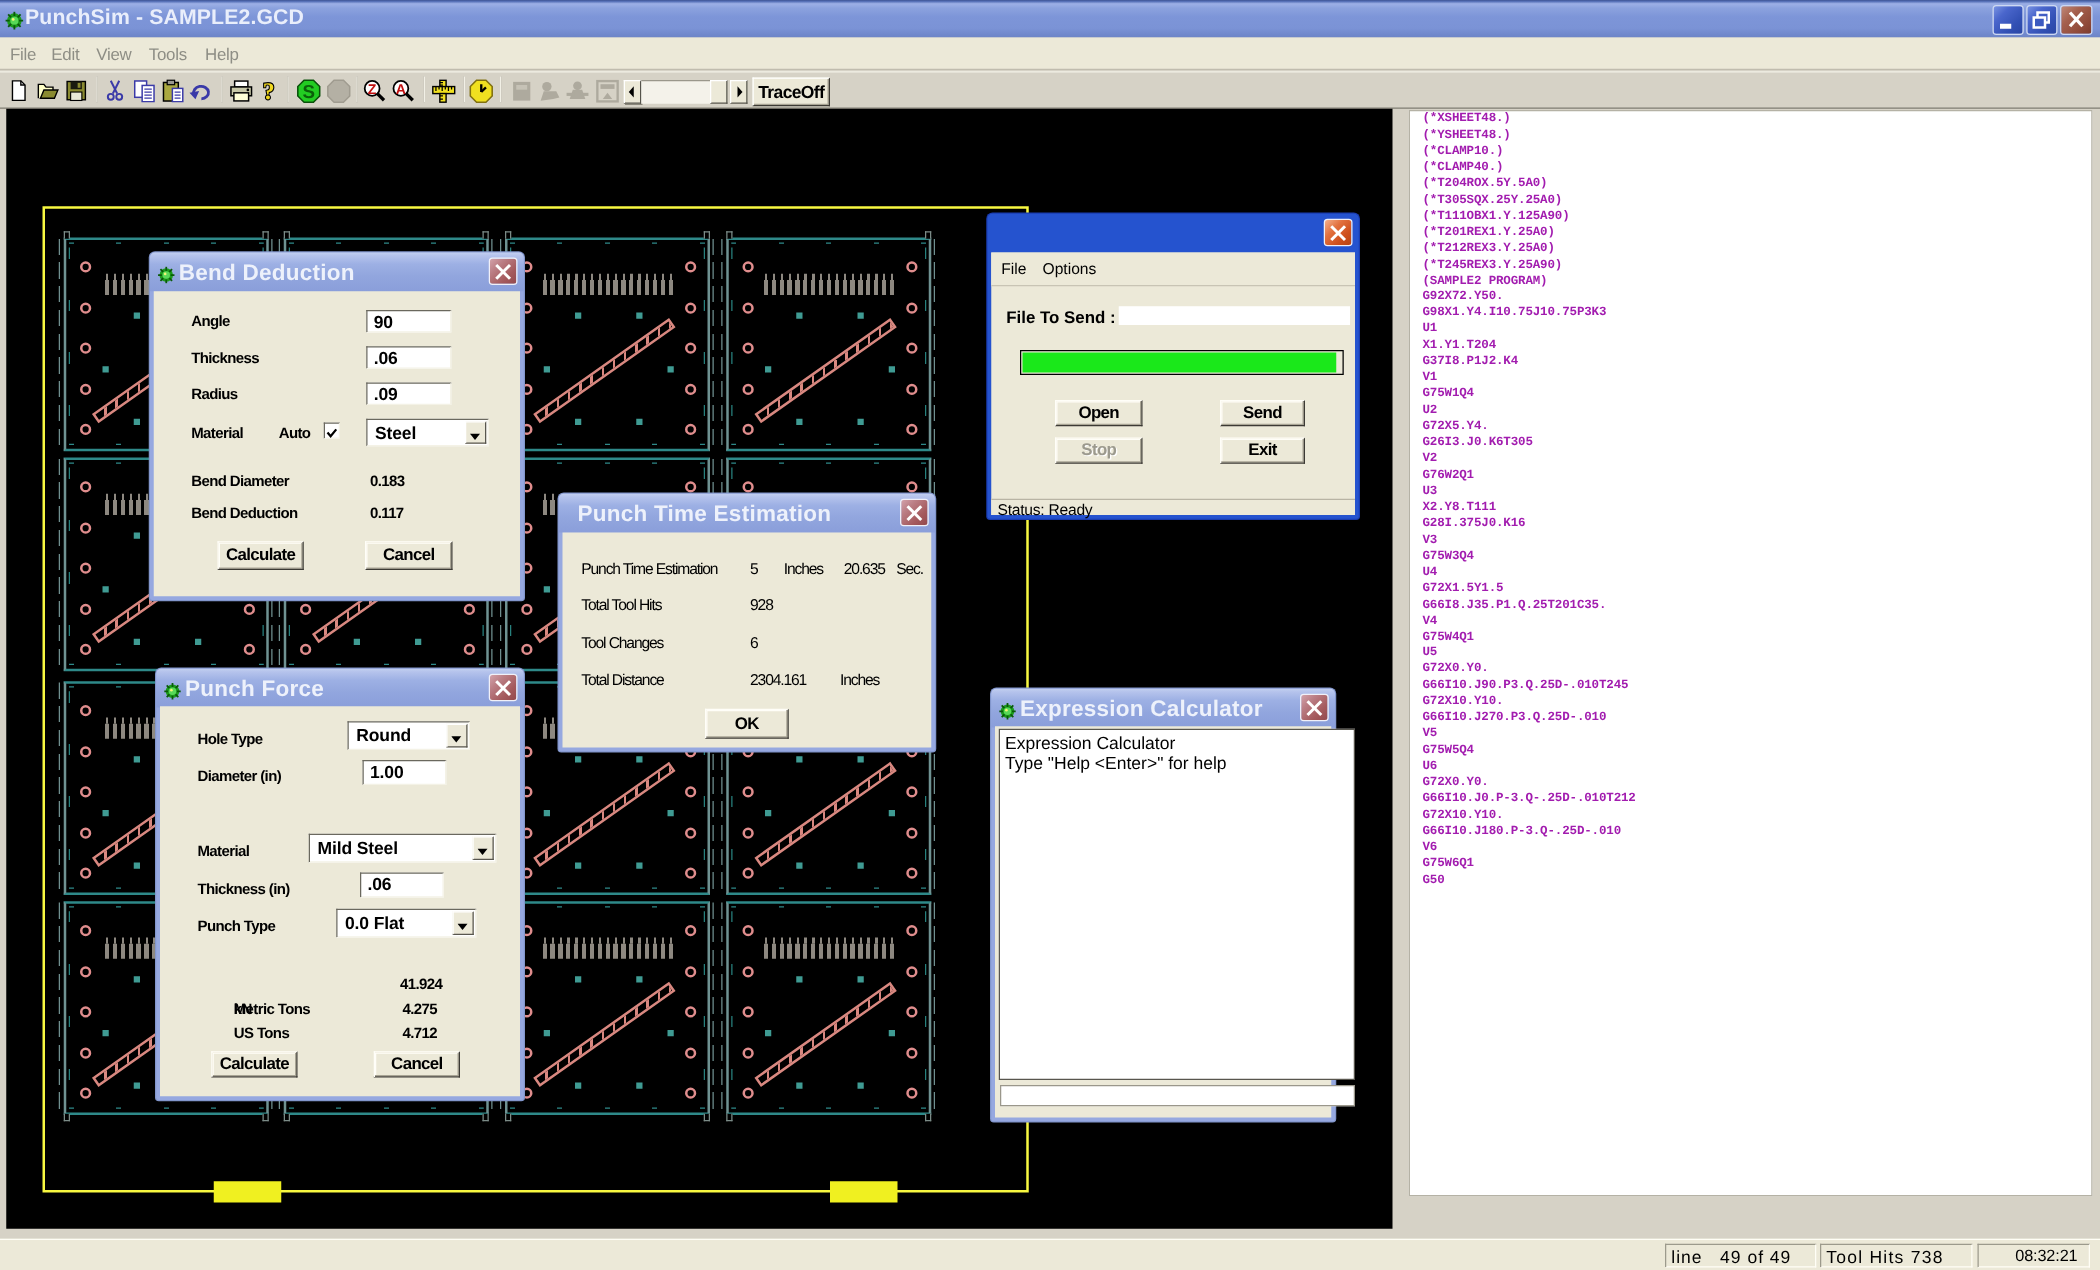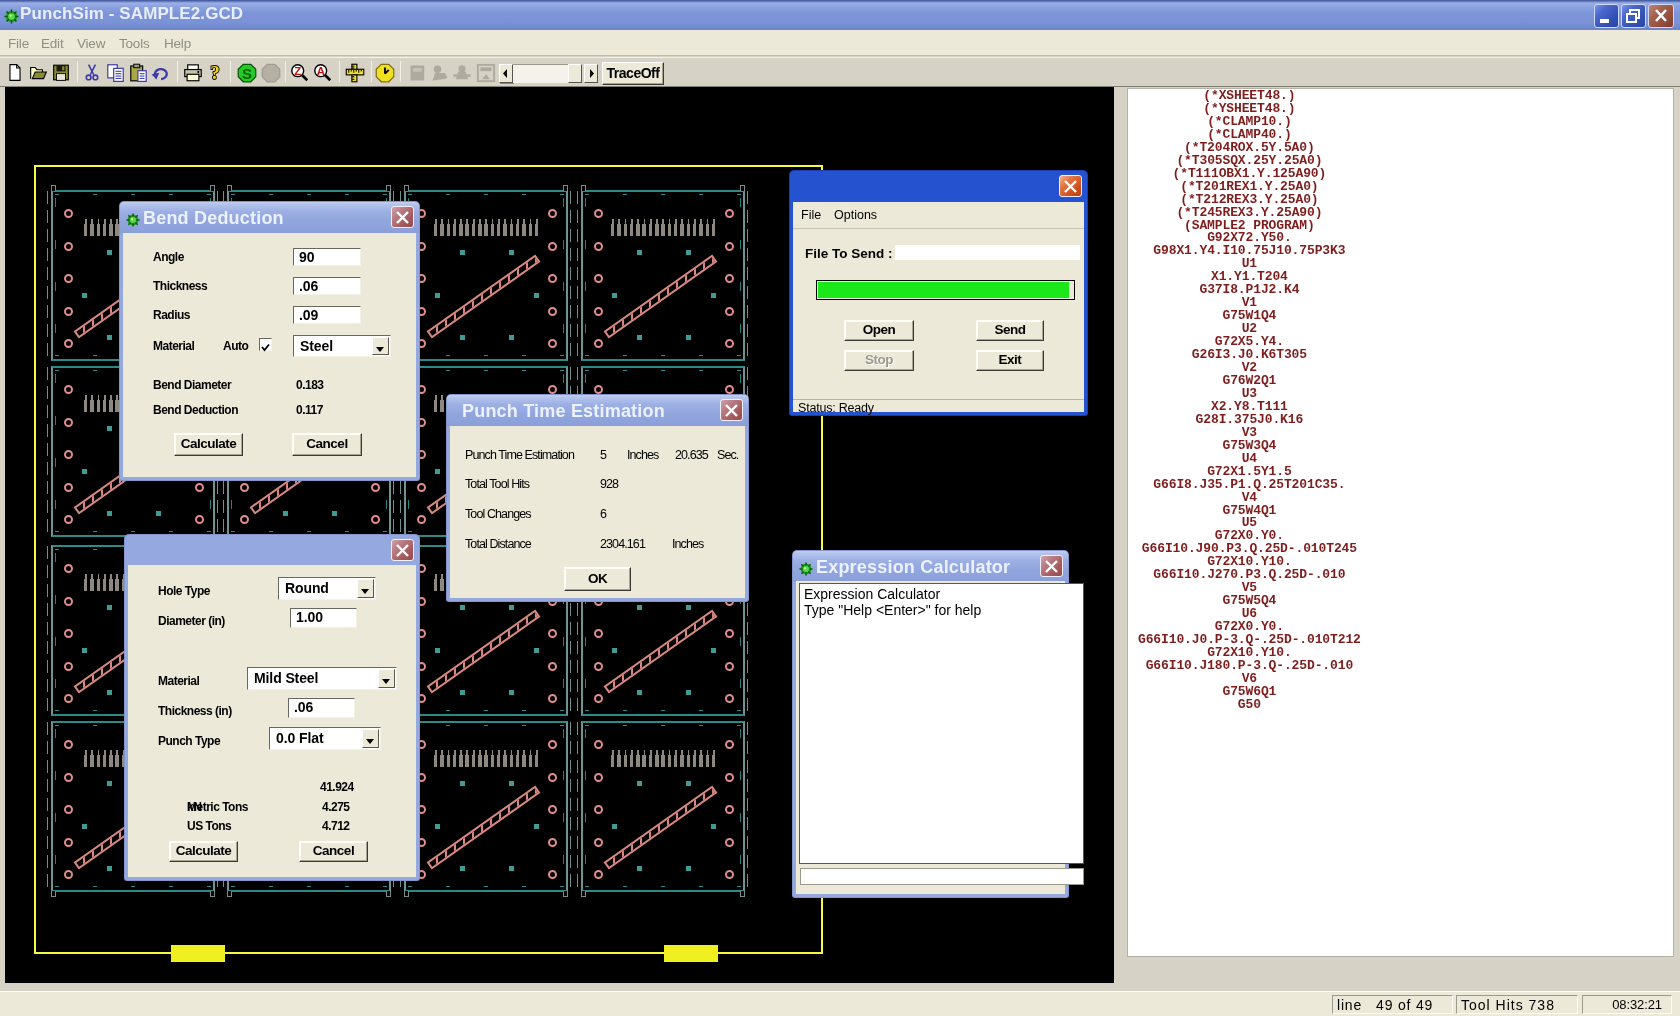--- a/index.html
+++ b/index.html
@@ -33,21 +33,21 @@
 .comb.lg{left:28px;width:105px;}
 .comb.sm{left:31px;width:41px;}
 .pc{position:absolute;width:9px;height:9px;border:2px solid #e08d8d;border-radius:50%;}
 .sq{position:absolute;width:5px;height:5px;background:#3f9b93;}
 .nub{position:absolute;width:5px;height:6px;border:1px solid #7b8b87;border-bottom:none;background:#000;}
 .nubb{position:absolute;width:5px;height:6px;border:1px solid #7b8b87;border-top:none;background:#000;}
 .lad{position:absolute;left:11px;top:100px;width:133px;height:9px;border:2px solid #d98880;
  transform:rotate(-35.2deg);background:repeating-linear-gradient(125deg,transparent 0 7px,#d98880 7px 9px);}
 #gpanel{left:1127px;top:88px;width:547px;height:869px;background:#fff;border:1px solid #b5b2a5;}
 #gtext{position:absolute;left:10px;top:1px;font-family:"Liberation Mono",monospace;
- font-size:13px;font-weight:bold;line-height:12.96px;color:#7f1d1d;white-space:pre;letter-spacing:-0.12px;text-align:center;}
+ font-size:10px;font-weight:bold;line-height:12.96px;color:#a21caf;white-space:pre;letter-spacing:-0.12px;}
 #statusbar{left:0;top:991px;width:1680px;height:25px;background:#ece9d8;border-top:1px solid #fffef6;}
 .scell{position:absolute;top:3px;height:19px;border:1px solid;border-color:#9c9a8c #fffef6 #fffef6 #9c9a8c;
  font-size:13px;color:#000;padding:1px 0 0 4px;white-space:nowrap;overflow:hidden;}
 
 .dlg{position:absolute;border-radius:4px 4px 2px 2px;}
 .dlg .bd{position:absolute;left:3px;right:3px;bottom:3px;background:#ece9d8;}
 .dlg .tb{position:absolute;left:0;right:0;top:0;height:31px;border-radius:4px 4px 0 0;padding:6px 0 0 6px;}
 .dlg .tb .ttl{font-size:18px;font-weight:bold;letter-spacing:.2px;vertical-align:3px;margin-left:3px;}
 .dlg.inact{background:#96a8e0;box-shadow:0 0 0 1px #8296cc;}
 .dlg.inact .tb{background:linear-gradient(180deg,#c2cfF0 0%,#b5c3ec 8%,#9db0e4 30%,#92a6de 60%,#8a9eda 100%);}
@@ -781,20 +781,37 @@
 <div class="pts navy" style="left:150px;top:51px;">928</div>
 <div class="pts" style="left:15px;top:81px;">Tool Changes</div>
 <div class="pts navy" style="left:150px;top:81px;">6</div>
 <div class="pts" style="left:15px;top:111px;">Total Distance</div>
 <div class="pts navy" style="left:150px;top:111px;">2304.161</div>
 <div class="pts" style="left:222px;top:111px;">Inches</div>
 <div class="btn" style="left:114px;top:141px;width:67px;height:24px;padding-top:3px;">OK</div>
 </div>
   </div>
 <div class="dlg inact" style="left:125px;top:535px;width:294px;height:345px;">
+<div class="tb"><svg width="14" height="14" viewBox="0 0 16 16">
+        <g>
+<circle cx="8" cy="8" r="6.2" fill="#1c9c1c"></circle>
+<g stroke="#0a5a0a" stroke-width="1.6">
+<line x1="8" y1="0.5" x2="8" y2="4"></line>
+            <line x1="8" y1="12" x2="8" y2="15.5"></line>
+<line x1="0.5" y1="8" x2="4" y2="8"></line>
+            <line x1="12" y1="8" x2="15.5" y2="8"></line>
+<line x1="2.7" y1="2.7" x2="5.2" y2="5.2"></line>
+            <line x1="10.8" y1="10.8" x2="13.3" y2="13.3"></line>
+<line x1="2.7" y1="13.3" x2="5.2" y2="10.8"></line>
+            <line x1="10.8" y1="5.2" x2="13.3" y2="2.7"></line>
+          </g>
+<circle cx="8" cy="8" r="3.4" fill="#58d858"></circle>
+          <circle cx="7" cy="7" r="1.2" fill="#f4f474"></circle>
+        </g>
+      </svg><span class="ttl">Punch Force</span></div>
     <div class="xbtn rose"><svg width="17" height="15">
         <g stroke="#fff" stroke-width="2.4">
           <line x1="3" y1="2" x2="14" y2="13"></line>
           <line x1="14" y1="2" x2="3" y2="13"></line>
         </g>
       </svg></div>
 <div class="bd" style="top:30px;">
 <div class="lbl" style="left:30px;top:19px;">Hole Type</div>
 <div class="drop" style="left:150px;top:12px;width:98px;height:23px;line-height:21px;">Round<div class="darr"><svg width="9" height="7">
             <polygon points="0,1 8,1 4,6" fill="#000"></polygon>

